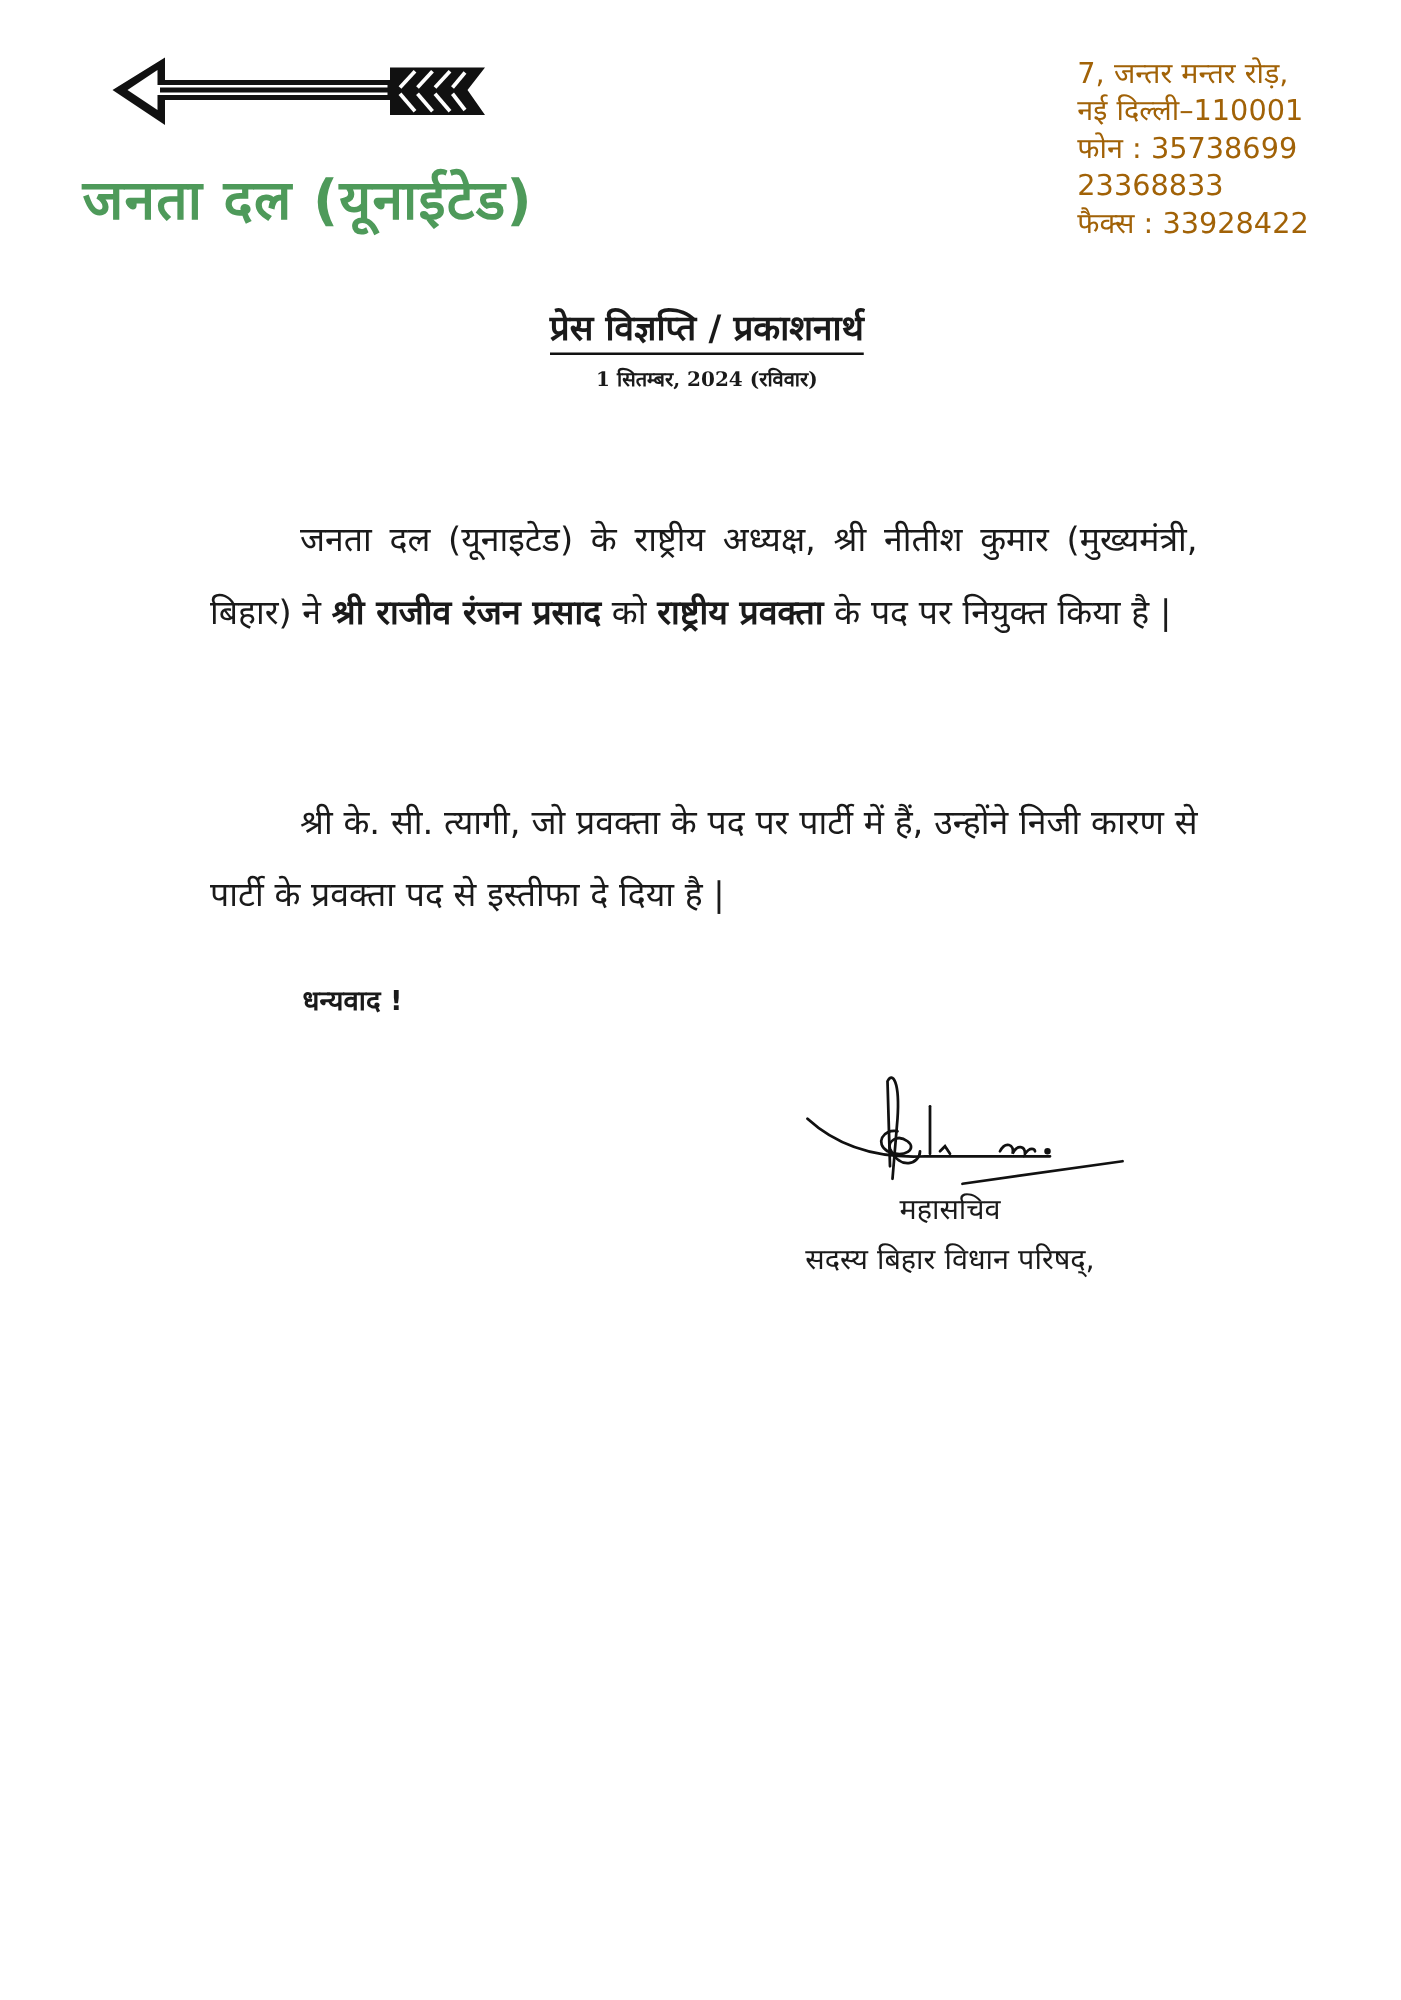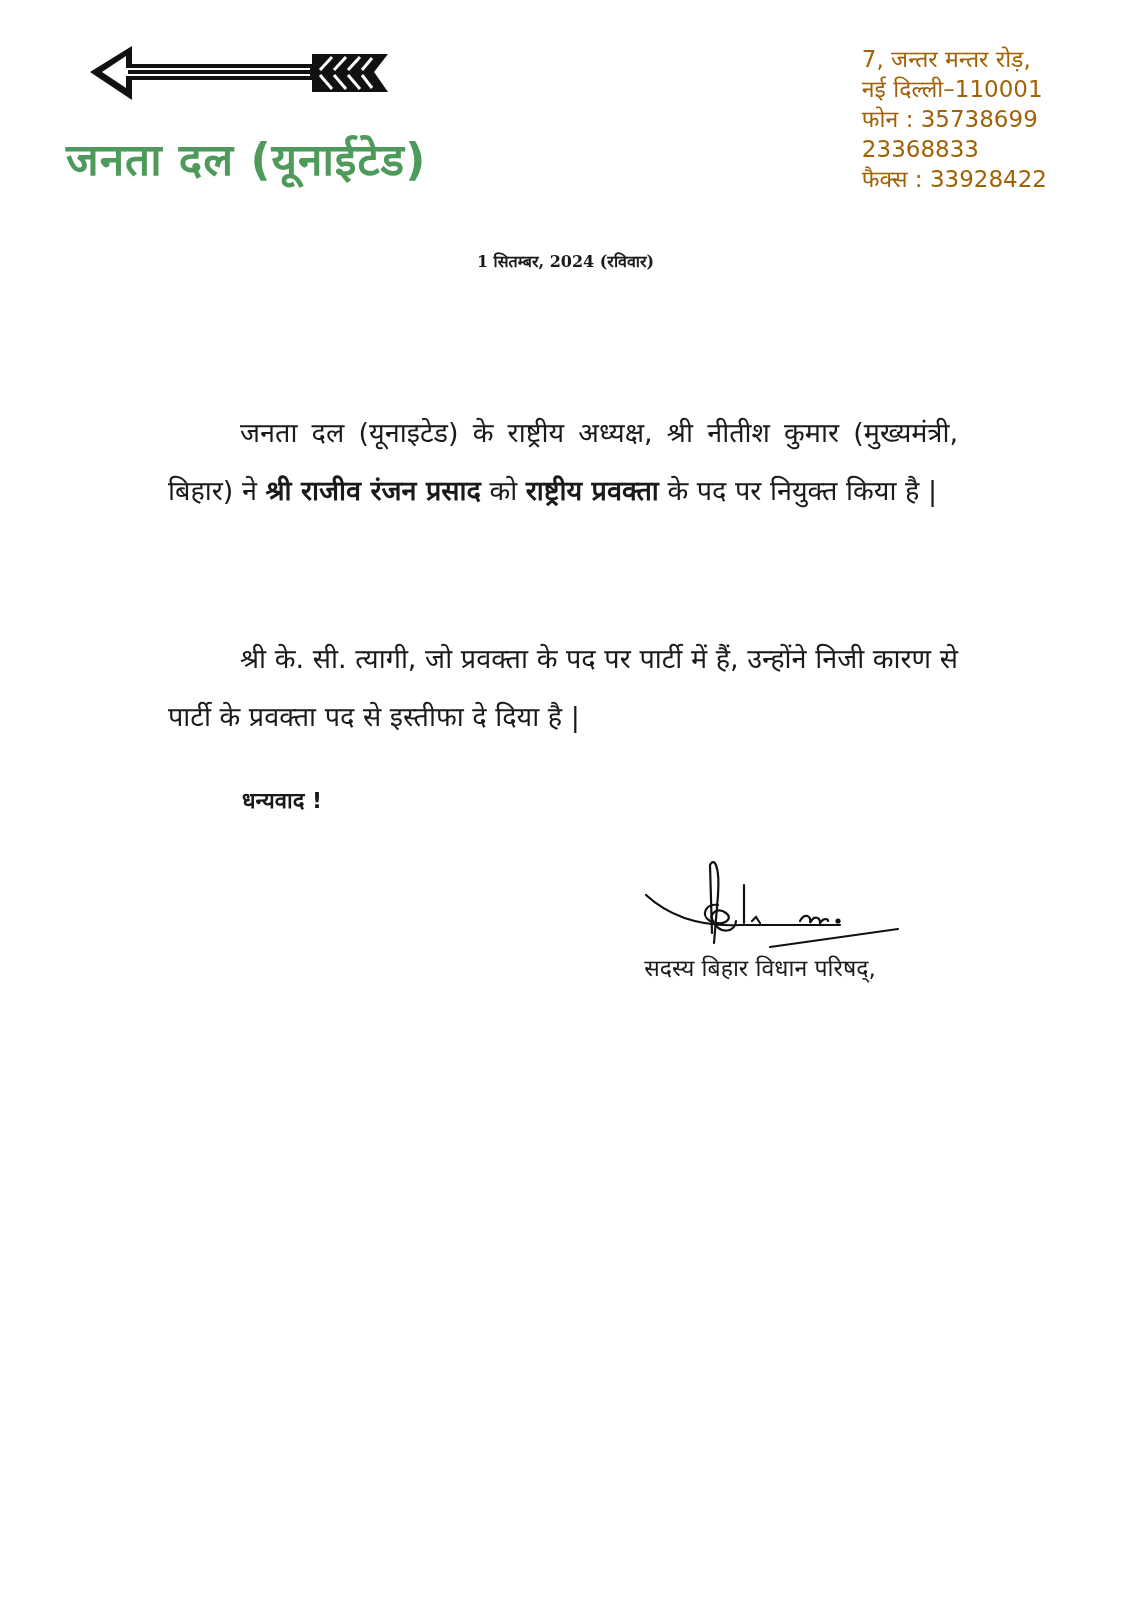--- a/index.html
+++ b/index.html
@@ -91,20 +91,21 @@
     <span>35738699</span>
   </div>
   <div>23368833</div>
   <div>
     <span>फैक्स</span> :
     <span>33928422</span>
   </div>
 </div>
 
 <div class="heading">
+  <div class="heading-title">प्रेस विज्ञप्ति / प्रकाशनार्थ</div>
   <div class="heading-date">1 सितम्बर, 2024 (रविवार)</div>
 </div>
 
 <div class="body-text para1"><span class="indent"></span><span>जनता दल (यूनाइटेड) के राष्ट्रीय अध्यक्ष, श्री नीतीश कुमार (मुख्यमंत्री, बिहार) ने </span><span class="bold">श्री राजीव रंजन प्रसाद</span><span> को </span><span class="bold">राष्ट्रीय प्रवक्ता</span><span> के पद पर नियुक्त किया है |</span></div>
 
 <div class="body-text para2"><span class="indent"></span><span>श्री के. सी. त्यागी, जो प्रवक्ता के पद पर पार्टी में हैं, उन्होंने निजी कारण से पार्टी के प्रवक्ता पद से इस्तीफा दे दिया है |</span></div>
 
 <div class="thanks">धन्यवाद !</div>
 
 <svg class="signature" viewBox="0 0 270 100" fill="none" stroke="#111" stroke-width="2.2" stroke-linecap="round">
@@ -112,14 +113,15 @@
   <path d="M72,78 L70,10 C74,2 80,10 78,40 L74,88"></path>
   <path d="M78,50 C66,48 60,60 70,66 C84,72 94,64 86,58 C78,52 70,58 72,64 C80,82 96,76 96,66"></path>
   <path d="M104,68 L104,30"></path>
   <path d="M112,66 L116,62 L120,68"></path>
   <path d="M160,66 C164,58 172,60 170,68 C174,60 180,62 180,68 C184,62 188,64 188,66"></path>
   <circle cx="198" cy="66" r="1.5" fill="#111"></circle>
   <path d="M130,92 L258,74"></path>
 </svg>
 
 <div class="sign-block">
+  <div>महासचिव</div>
   <div>सदस्य बिहार विधान परिषद्,</div>
 </div>
 
 </body></html>

